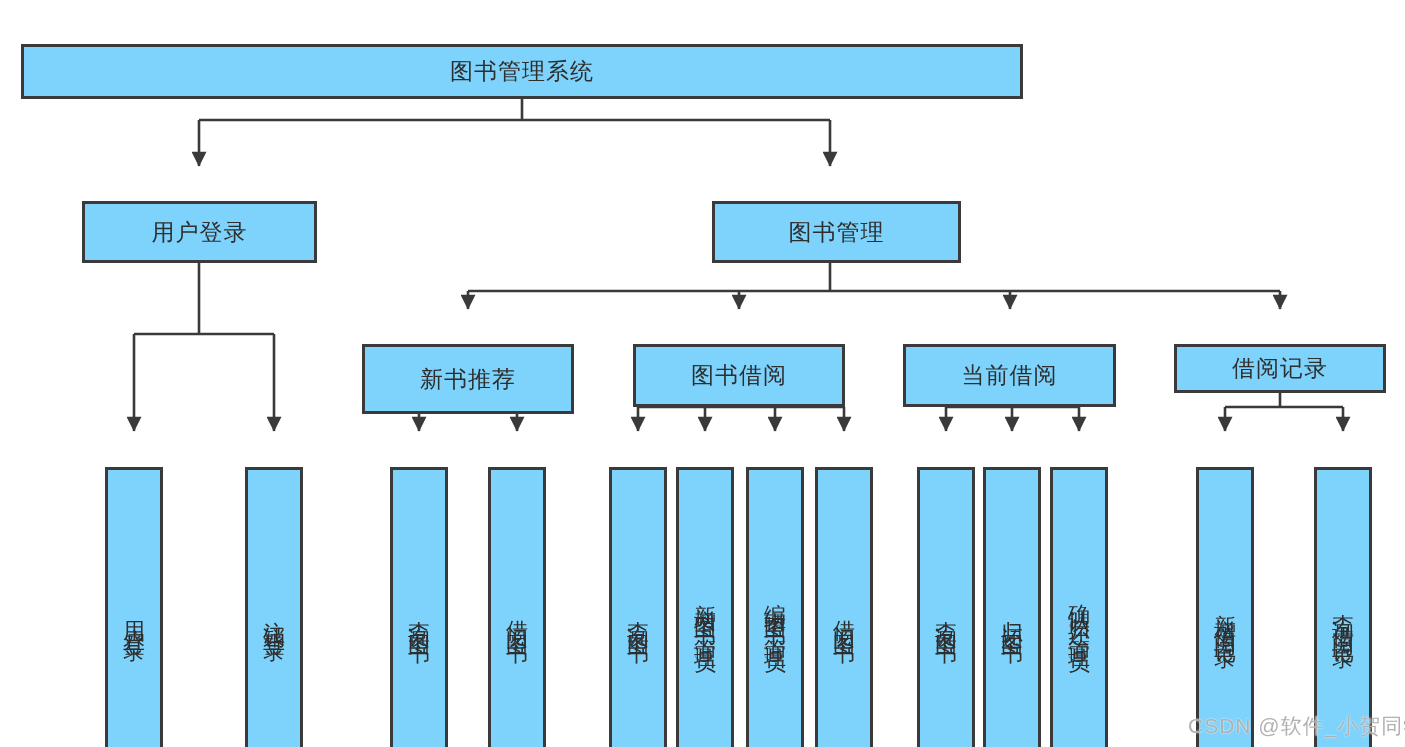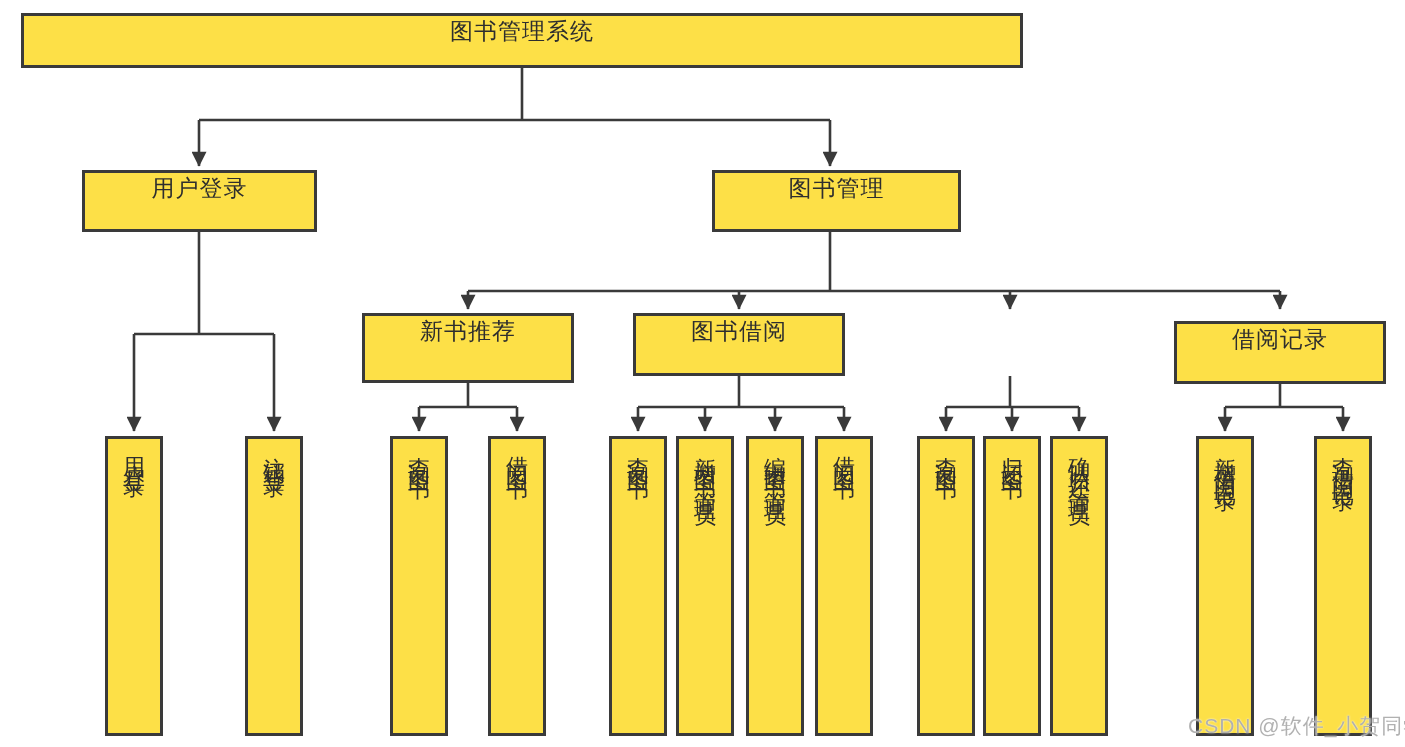--- a/index.html
+++ b/index.html
@@ -6,46 +6,48 @@
   #stage{
     position:relative;
     width:1405px;height:747px;
     background:#ffffff;
     font-family:"Liberation Sans","DejaVu Sans",sans-serif;
     overflow:hidden;
   }
   .box{
     position:absolute;
     box-sizing:border-box;
-    background:#fde047;
+    background:#7dd3fc;
     border:3px solid #3a3a3a;
     display:flex;
+    align-items:center;
     justify-content:center;
     color:#2e2e2e;
     font-size:23px;
     letter-spacing:1px;
     z-index:2;
+    margin-top:31px;
   }
   .vbox{font-size:22px;}
   .vbox .vtext{
     writing-mode:vertical-rl;
     text-orientation:mixed;
     letter-spacing:7px;
     line-height:1;
   }
   
   .n-root{left:21px;top:13px;width:1002px;height:55px;}
   
   .n-user-login{left:82px;top:170px;width:235px;height:62px;}
   .n-book-mgmt{left:712px;top:170px;width:249px;height:62px;}
   
   .n-newbook{left:362px;top:313px;width:212px;height:70px;}
   .n-borrow{left:633px;top:313px;width:212px;height:63px;}
   .n-current{left:903px;top:313px;width:213px;height:63px;}
-  .n-records{left:1174px;top:321px;width:212px;height:63px;}
+  .n-records{left:1174px;top:313px;width:212px;height:49px;}
   
   .leaf{top:436px;width:58px;height:300px;}
   .l-1a{left:105px;} .l-1b{left:245px;}
   .l-2a{left:390px;} .l-2b{left:488px;}
   .l-3a{left:609px;} .l-3b{left:676px;} .l-3c{left:746px;} .l-3d{left:815px;}
   .l-4a{left:917px;} .l-4b{left:983px;} .l-4c{left:1050px;}
   .l-5a{left:1196px;} .l-5b{left:1314px;}
 
   #connectors{
     position:absolute;left:0;top:0;width:1405px;height:747px;
@@ -120,20 +122,23 @@
   <div class="box n-book-mgmt">
     <span>图书管理</span>
   </div>
 
   <div class="box n-newbook">
     <span>新书推荐</span>
   </div>
   <div class="box n-borrow">
     <span>图书借阅</span>
   </div>
+  <div class="box n-current">
+    <span>当前借阅</span>
+  </div>
   <div class="box n-records">
     <span>借阅记录</span>
   </div>
 
   <div class="box vbox leaf l-1a">
     <span class="vtext">用户登录</span>
   </div>
   <div class="box vbox leaf l-1b">
     <span class="vtext">注销登录</span>
   </div>

